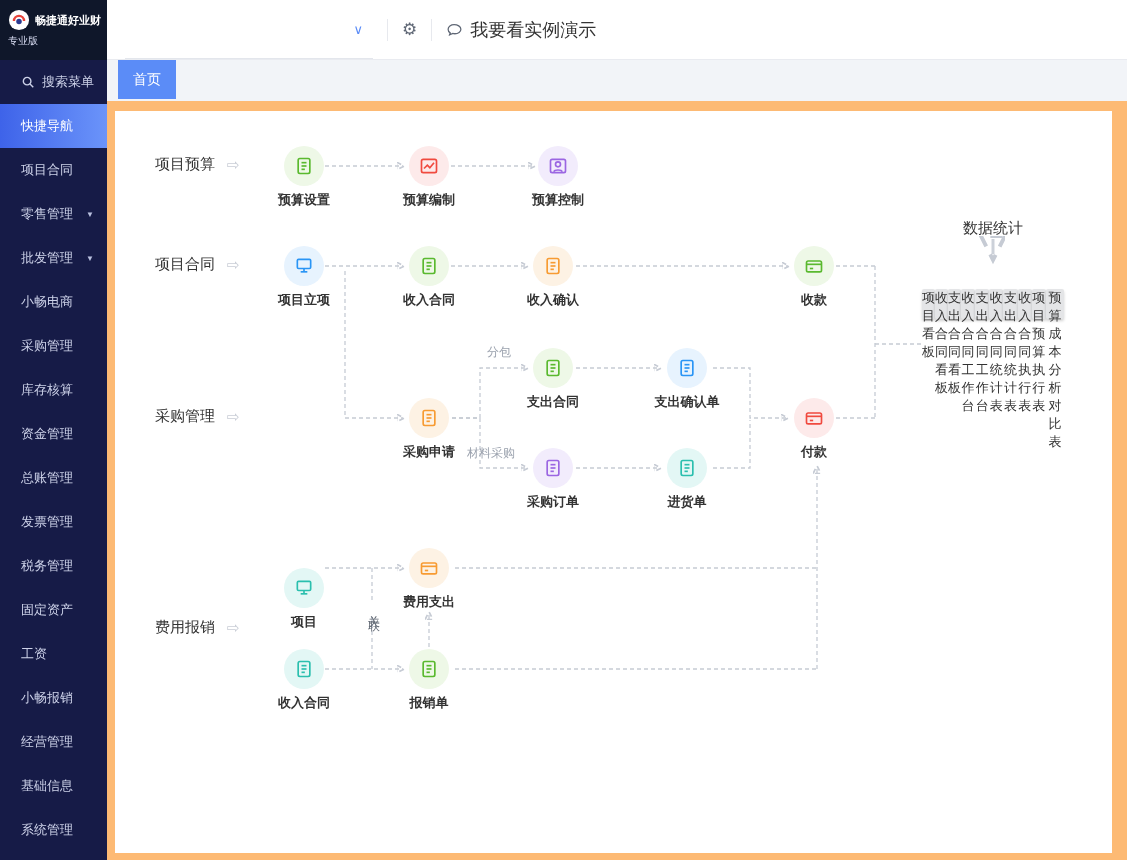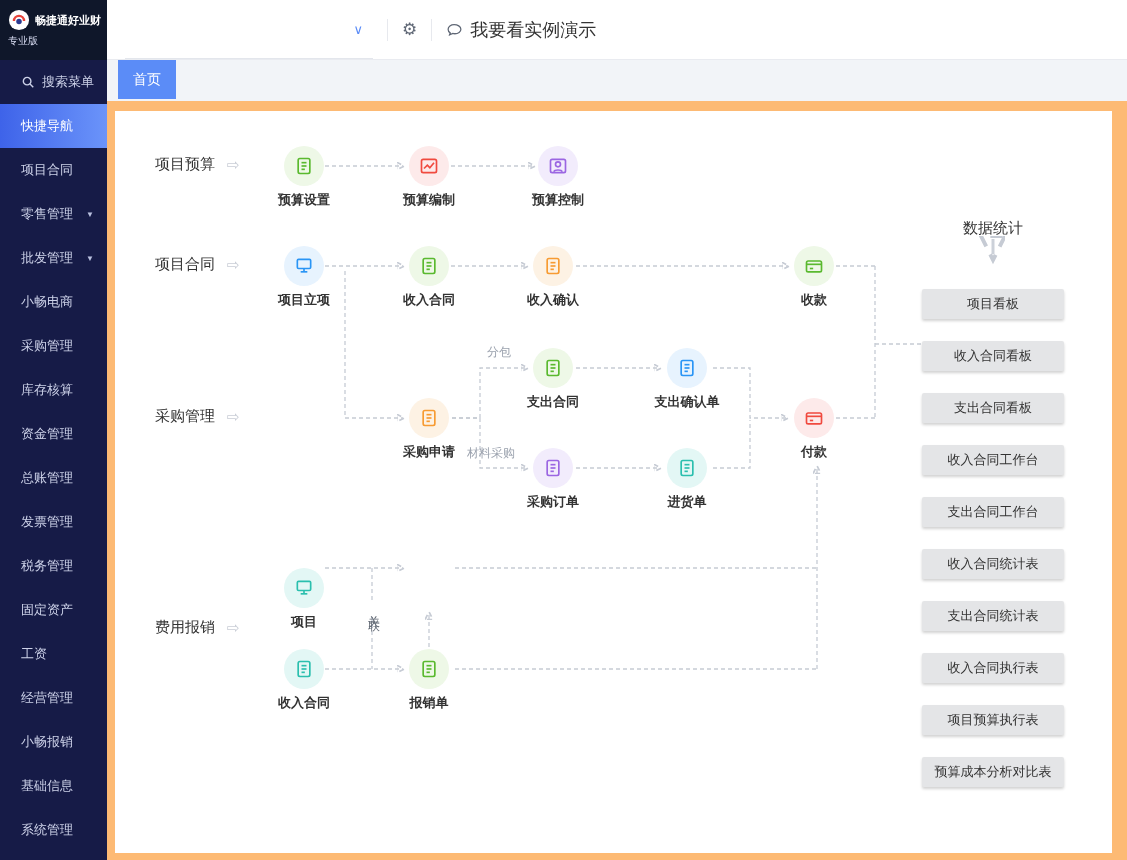--- a/index.html
+++ b/index.html
@@ -68,21 +68,21 @@
 
   .elbl { position:absolute; font-size:12px; color:#9aa1ad; white-space:nowrap; }
   .lbl-sub { left:372px; top:233px; }
   .lbl-mat { left:352px; top:334px; }
   .lbl-link { left:250px; top:492px; writing-mode:vertical-lr; text-orientation:upright;
     letter-spacing:5px; color:#5f6672; background:#fff; padding:2px 0; }
 
   .stats-title { position:absolute; left:807px; top:108px; width:142px; text-align:center;
     font-size:15px; color:#333; }
   .stats { position:absolute; left:807px; top:178px; width:142px;
-    display:flex; flex-direction:column; gap:22px; }
+    display:flex; flex-direction:row; }
   .sbtn { height:30px; background:#e4e5e7; border:none; border-radius:2px; font-size:13px;
     color:#333; box-shadow:0 2px 3px rgba(0,0,0,.18); cursor:pointer; font-family:inherit; }
 </style>
 </head>
 <body>
 
 <div class="app">
 
   <div class="logo">
     <div class="logo-row">
@@ -155,24 +155,24 @@
     <div class="sitem">
         <span>税务管理</span>
       </div>
     <div class="sitem">
         <span>固定资产</span>
       </div>
     <div class="sitem">
         <span>工资</span>
       </div>
     <div class="sitem">
+        <span>小畅报销</span>
+      </div>
+    <div class="sitem">
         <span>经营管理</span>
-      </div>
-    <div class="sitem">
-        <span>小畅报销</span>
       </div>
     <div class="sitem">
         <span>基础信息</span>
       </div>
     <div class="sitem">
         <span>系统管理</span>
       </div>
   </nav>
 
   <div class="tabbar">
@@ -381,20 +381,30 @@
 
       <div class="node" style="left:144px;top:457px">
         <div class="nc c-teal">
             <svg viewBox="0 0 24 24" fill="none" stroke="currentColor" stroke-width="2">
               <rect x="4" y="4" width="16" height="11" rx="1.5"></rect>
               <line x1="12" y1="15" x2="12" y2="19"></line>
               <line x1="8" y1="19" x2="16" y2="19"></line>
             </svg>
           </div>
         <div class="nl">项目</div>
+      </div>
+      <div class="node" style="left:269px;top:437px">
+        <div class="nc c-orange">
+            <svg viewBox="0 0 24 24" fill="none" stroke="currentColor" stroke-width="2">
+              <rect x="3" y="6" width="18" height="13" rx="2"></rect>
+              <line x1="3" y1="10" x2="21" y2="10"></line>
+              <line x1="7" y1="15" x2="11" y2="15"></line>
+            </svg>
+          </div>
+        <div class="nl">费用支出</div>
       </div>
       <div class="node" style="left:144px;top:538px">
         <div class="nc c-teal">
             <svg viewBox="0 0 24 24" fill="none" stroke="currentColor" stroke-width="2">
               <rect x="5" y="3" width="14" height="18" rx="2"></rect>
               <line x1="9" y1="8" x2="15" y2="8"></line>
               <line x1="9" y1="12" x2="15" y2="12"></line>
               <line x1="9" y1="16" x2="13" y2="16"></line>
             </svg>
           </div>

